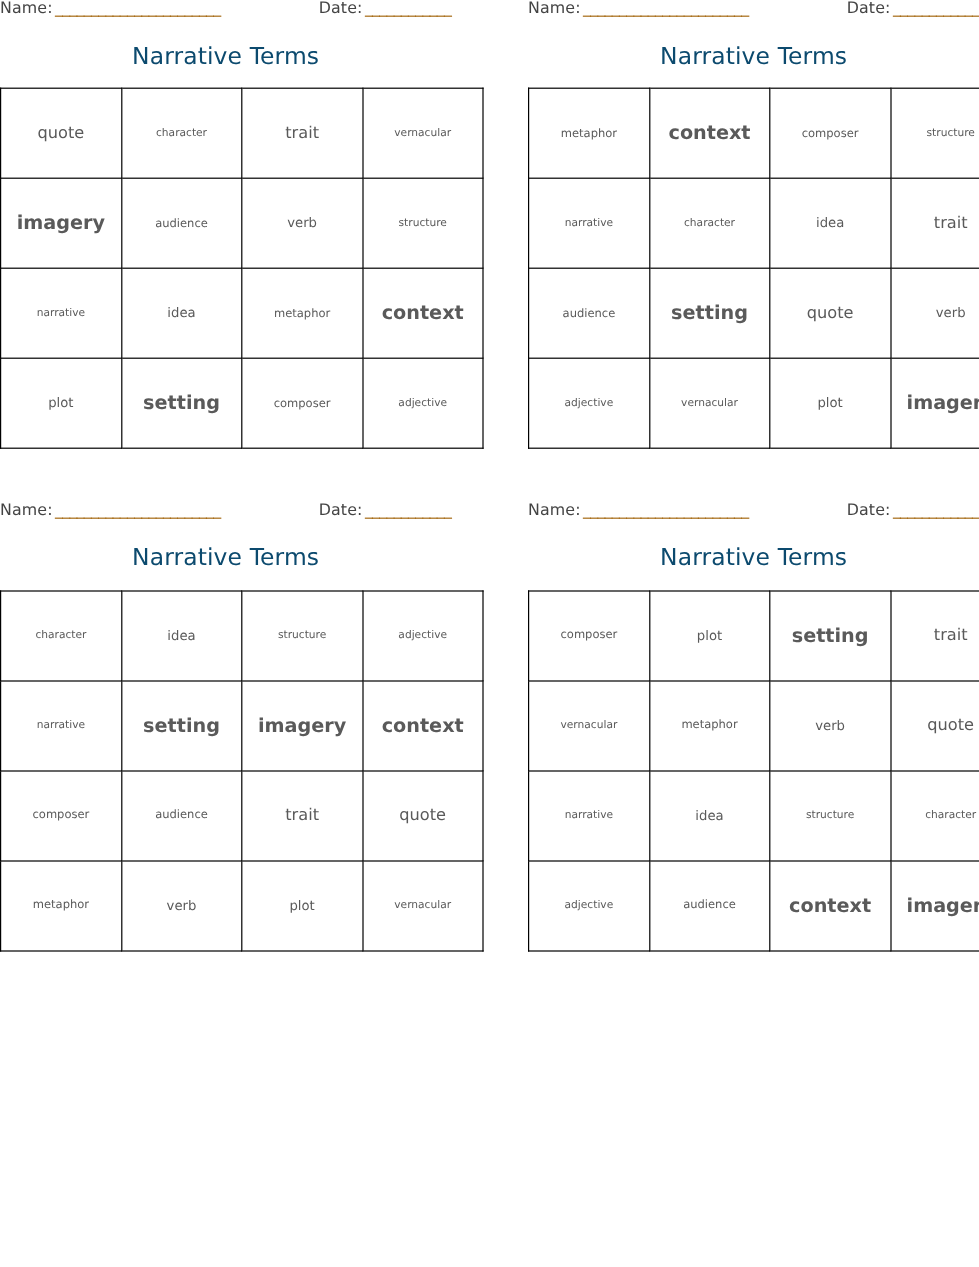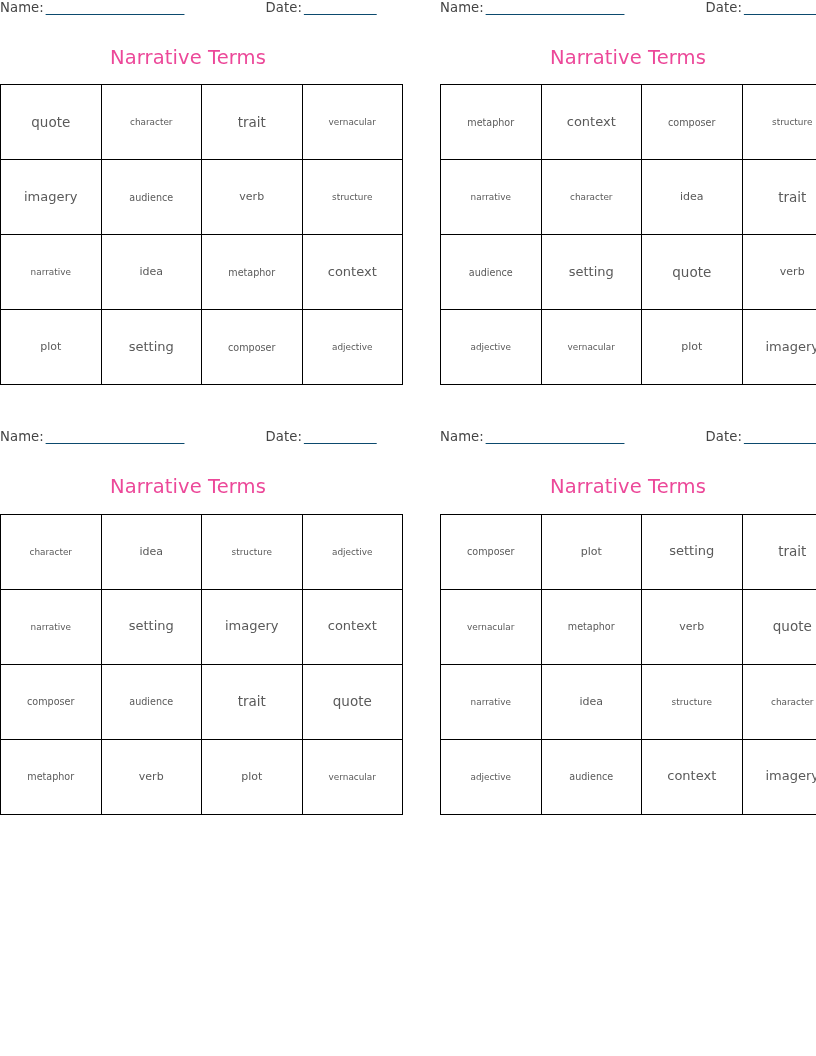--- a/index.html
+++ b/index.html
@@ -45,44 +45,44 @@
     display: flex;
     align-items: baseline;
     font-size: 13.2px;
     color: #444444;
     height: 22px;
     white-space: nowrap;
     letter-spacing: 0.1px;
   }
   .nameline .nd-label { color: #444444; }
   .nameline .nd-rule {
-    color: #0c4a6e;
+    color: #a16207;
     letter-spacing: -0.6px;
     margin-left: 2px;
     font-size: 13.2px;
   }
   .nameline .nd-name {
     display: flex;
     align-items: baseline;
   }
   .nameline .nd-gap { flex: 1 1 auto; min-width: 10px; }
   .nameline .nd-date {
     display: flex;
     align-items: center;
     margin-left: 10px;
   }
 
   
   .card-title {
     text-align: center;
     font-size: 19.5px;
-    color: #ec4899;
+    color: #0c4a6e;
     font-weight: 400;
     letter-spacing: 0.1px;
-    margin-top: 25px;
+    margin-top: 14px;
     margin-bottom: 0px;
     line-height: 1.1;
   }
 
   
   .bingo {
     margin-top: 16px;
     border-collapse: collapse;
     table-layout: fixed;
     width: 374px;
@@ -97,21 +97,21 @@
     color: #5a5a5a;
     padding: 2px 3px;
     overflow: hidden;
     line-height: 1.15;
     word-break: break-word;
   }
 
   
   .bingo td.w-xl { font-size: 11px; }
   .bingo td.w-lg { font-size: 13.5px; }
-  .bingo td.w-md { font-size: 13px; }
+  .bingo td.w-md { font-size: 16px; font-weight: bold; }
   .bingo td.w-sm { font-size: 9.6px; text-align: center; }
   .bingo td.w-xs { font-size: 8.9px; }
 </style>
 </head>
 <body>
 
 <div class="page">
 
   <div class="card-row row-1">
 

